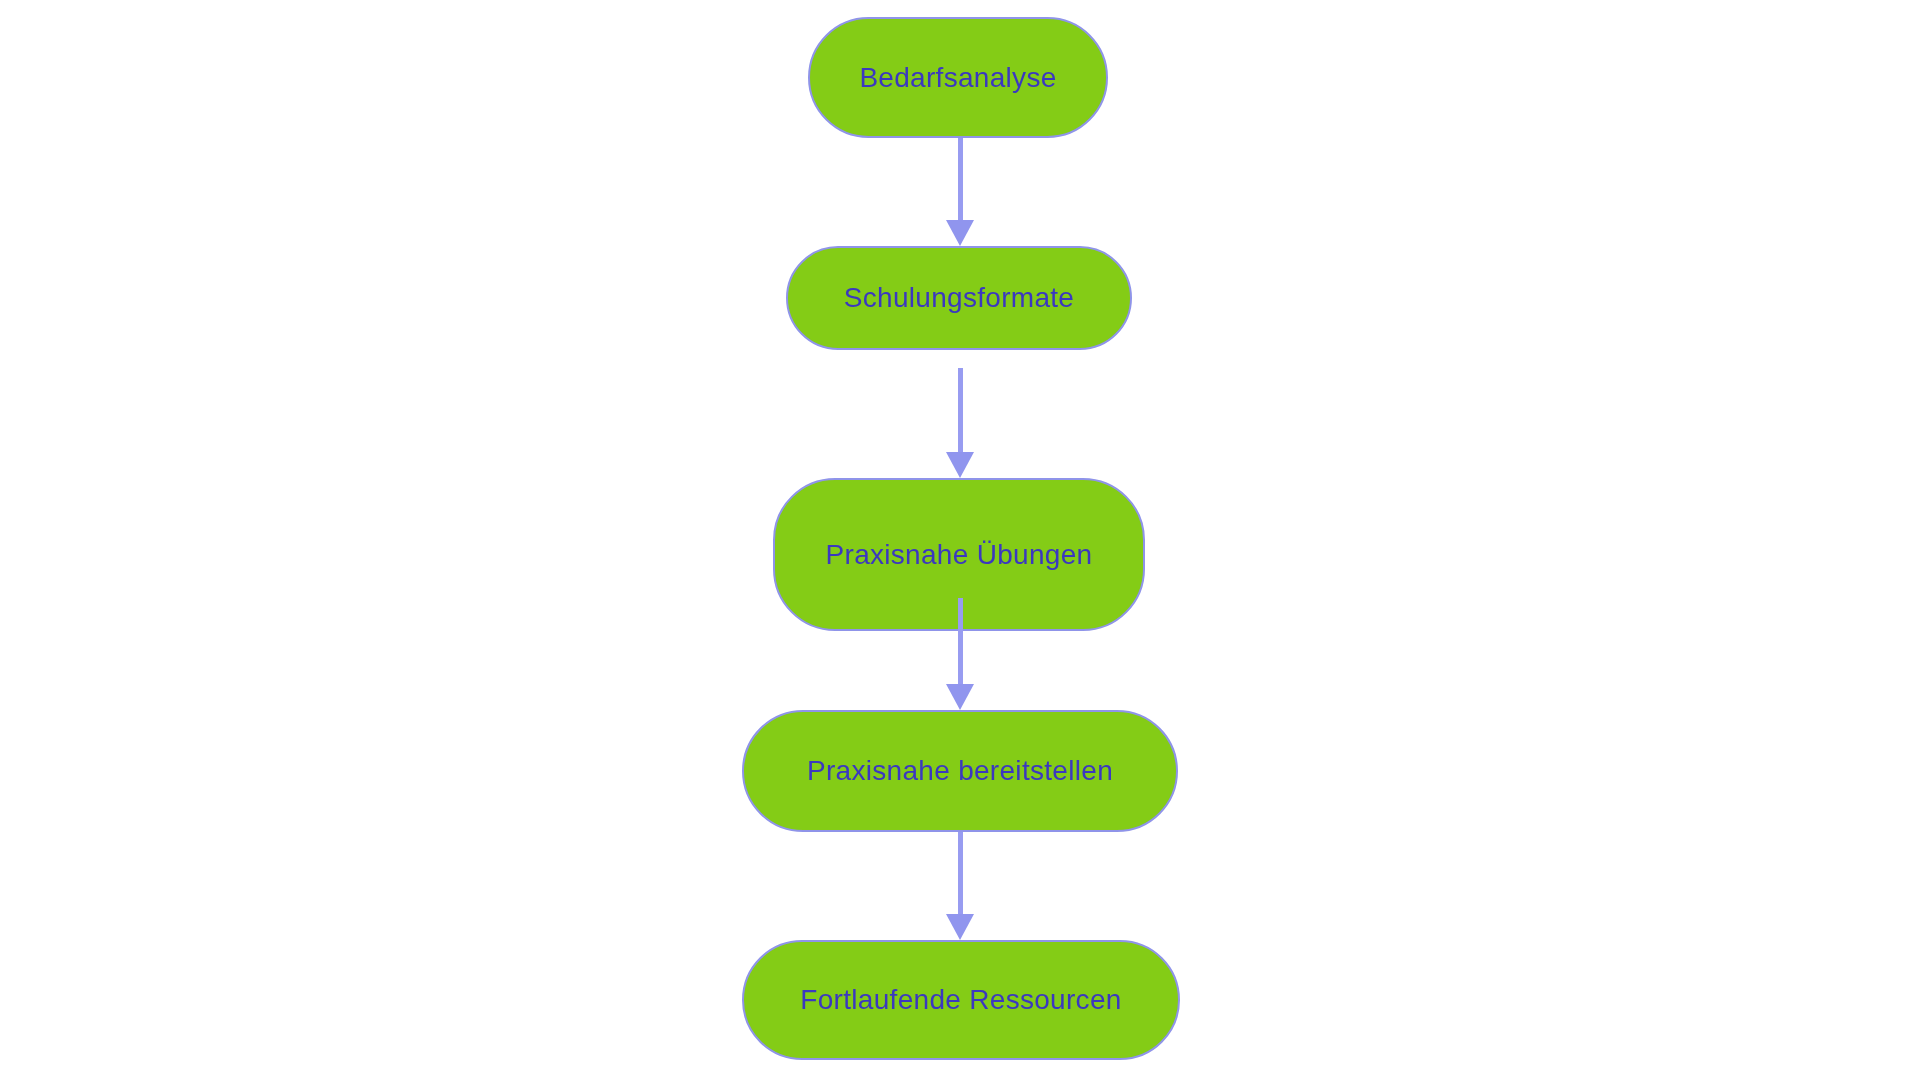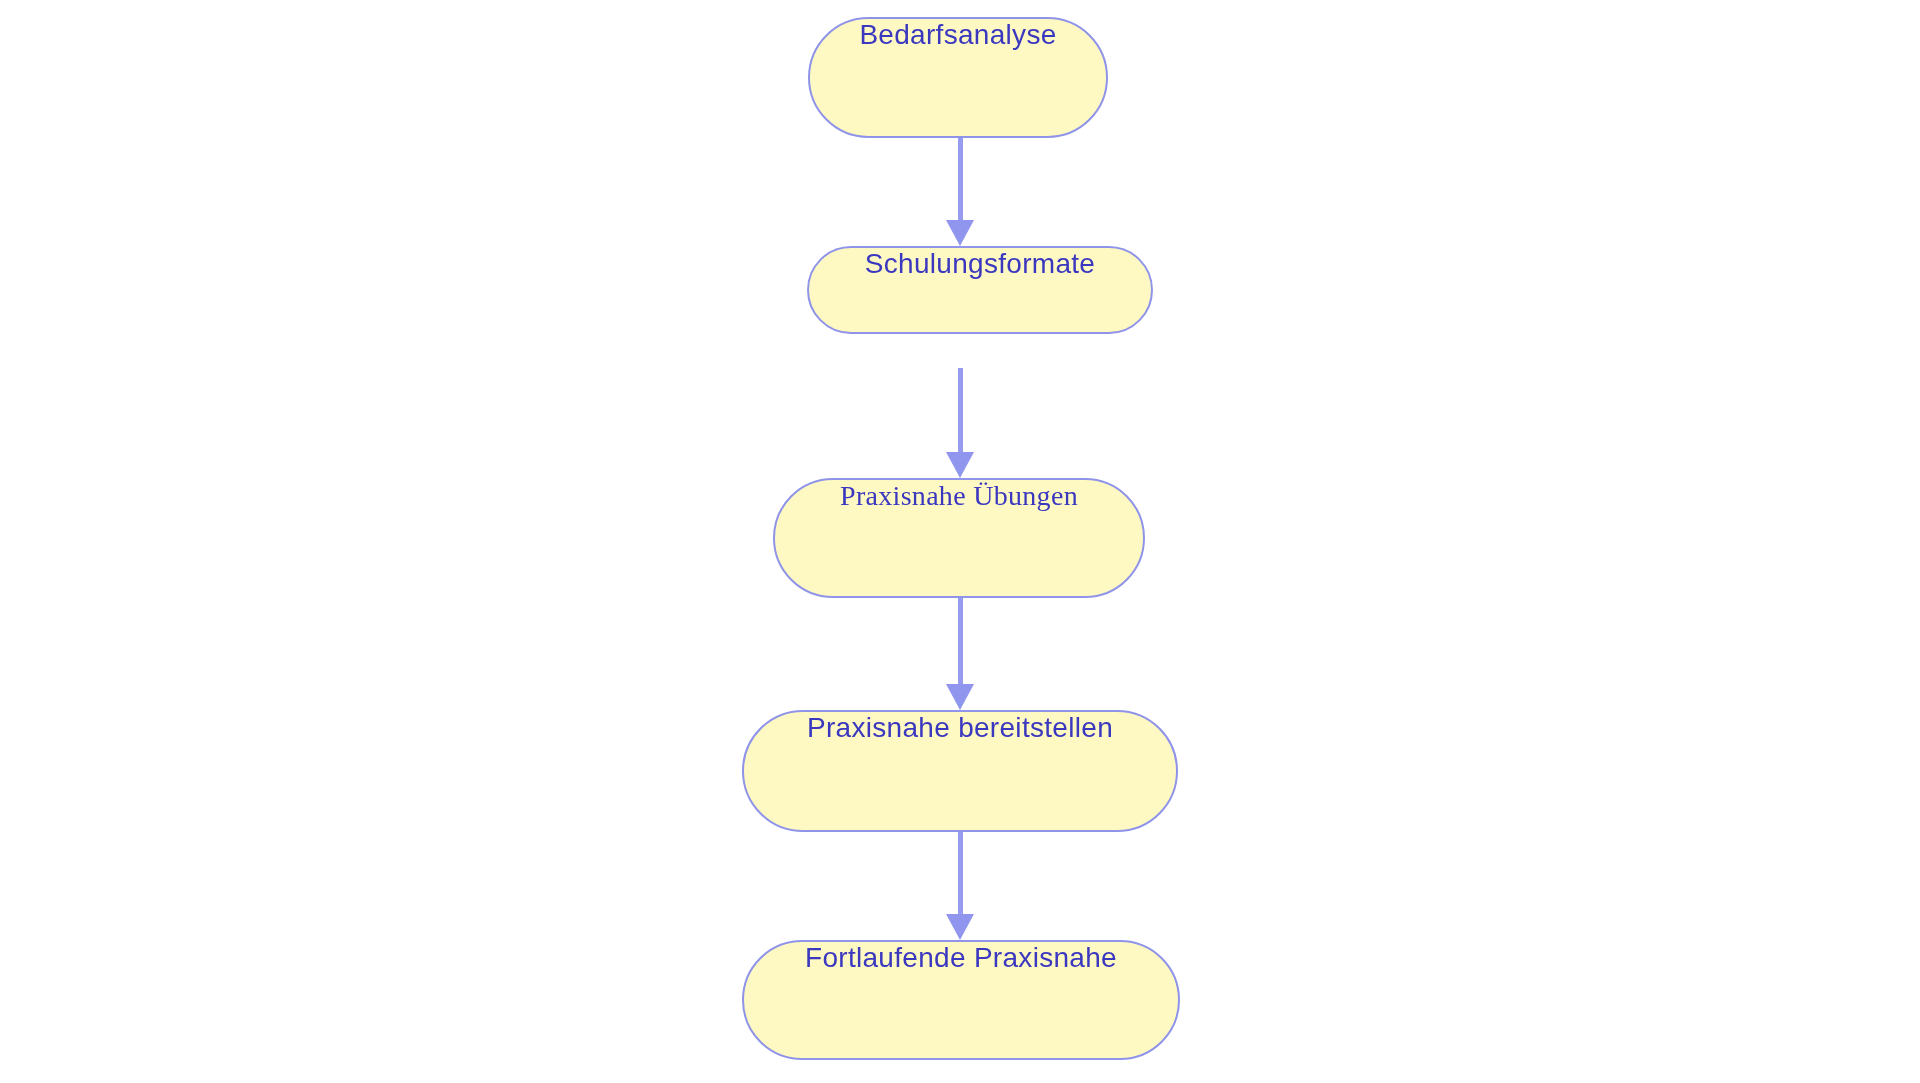--- a/index.html
+++ b/index.html
@@ -12,33 +12,34 @@
     width: 1920px;
     height: 1083px;
     background: #ffffff;
     overflow: hidden;
     font-family: "Liberation Sans", sans-serif;
   }
   .node {
     position: absolute;
     box-sizing: border-box;
     display: flex;
+    align-items: center;
     justify-content: center;
-    background: #fef9c3;
+    background: #84cc16;
     border: 2px solid #8f94e9;
     border-radius: 62px;
     color: #3b38c0;
     font-size: 28px;
     letter-spacing: 0.3px;
     text-align: center;
     white-space: nowrap;
   }
   .n1 { left: 808px; top: 17px;  width: 300px; height: 121px; }
-  .n2 { left: 807px; top: 246px; width: 346px; height: 88px; }
-  .n3 { left: 773px; top: 478px; width: 372px; height: 120px; font-family: Liberation Serif, serif; }
+  .n2 { left: 786px; top: 246px; width: 346px; height: 104px; }
+  .n3 { left: 773px; top: 478px; width: 372px; height: 153px; }
   .n4 { left: 742px; top: 710px; width: 436px; height: 122px; }
   .n5 { left: 742px; top: 940px; width: 438px; height: 120px; }
 
   .arrow {
     position: absolute;
     left: 946px;
     width: 28px;
   }
   .a1 { top: 138px; height: 108px; }
   .a2 { top: 368px; height: 110px; }
@@ -99,16 +100,16 @@
   <div class="node n4">
     <span>Praxisnahe bereitstellen</span>
   </div>
 
   <div class="arrow a4">
     <div class="arrow-shaft"></div>
     <div class="arrow-head"></div>
   </div>
 
   <div class="node n5">
-    <span>Fortlaufende Praxisnahe</span>
+    <span>Fortlaufende Ressourcen</span>
   </div>
 
 </div>
 
 </body></html>

